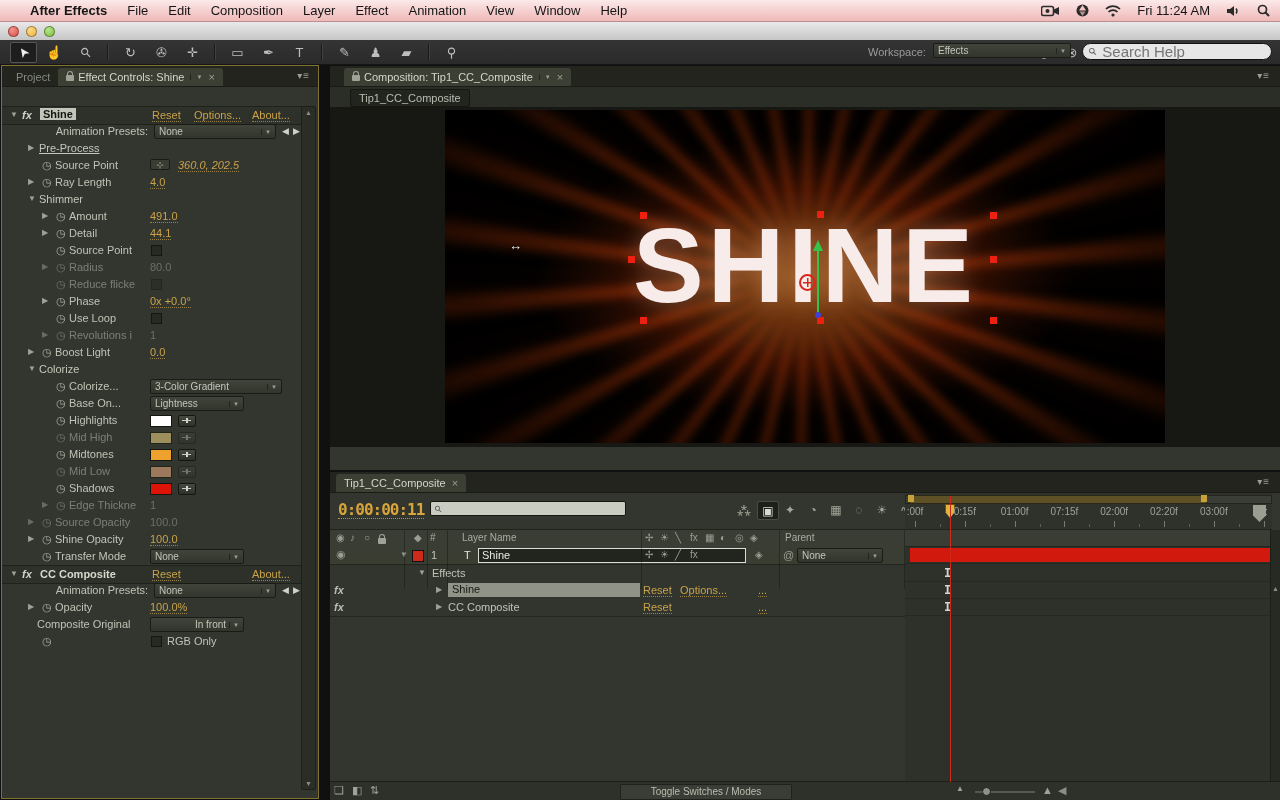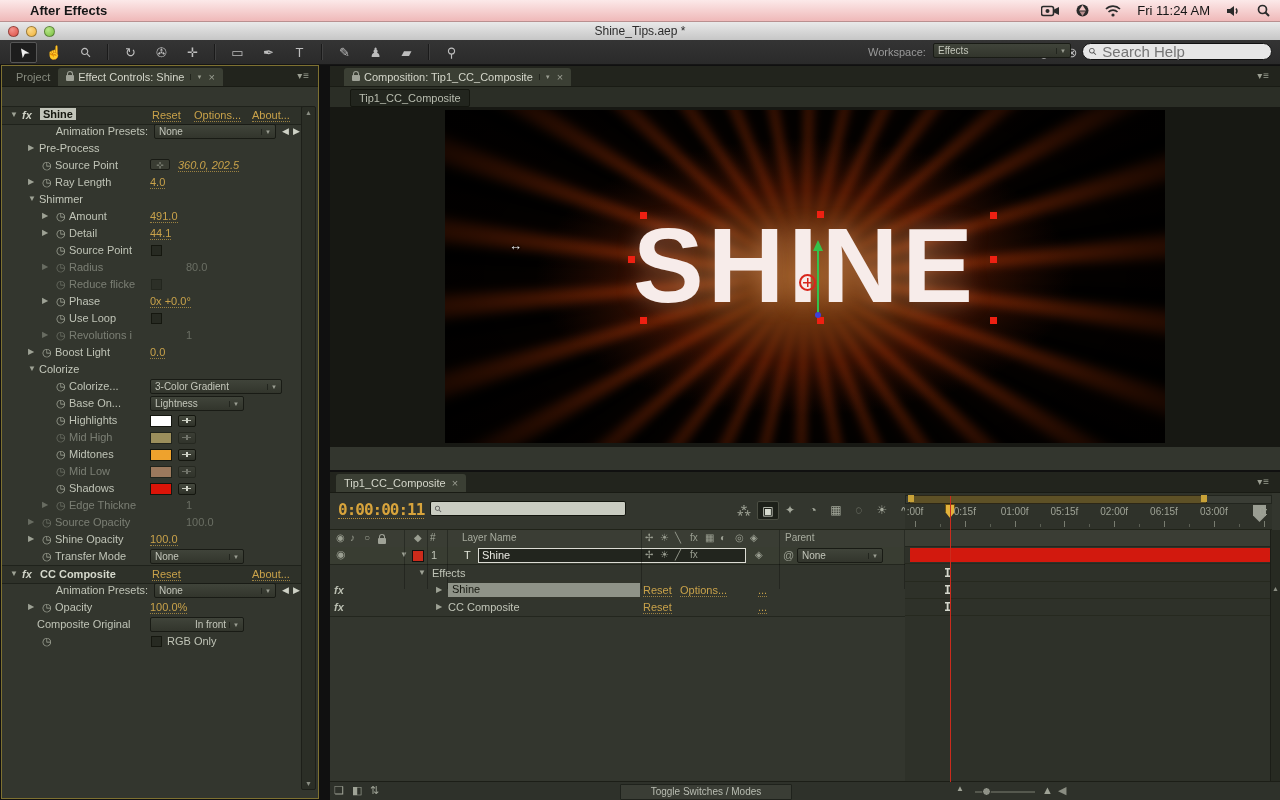--- a/index.html
+++ b/index.html
@@ -72,21 +72,21 @@
     border-bottom:1px solid #1e2019;color:#c8ccc0;font-size:11px;padding:2px 0 0 8px;box-sizing:border-box;}
   .ecp-rows{position:absolute;left:0;top:39px;right:16px;bottom:0;}
   .ecp-row{position:absolute;left:0;height:17px;width:300px;font-size:11px;color:#bfc3b6;}
   .ecp-row.header-row{background:#2e3129;border-top:1px solid #1f221b;border-bottom:1px solid #1f221b;width:300px;}
   .tri{position:absolute;top:4px;font-size:8px;color:#9ea295;line-height:1;}
   .sw{position:absolute;top:2px;font-size:11px;color:#a6aa9c;line-height:13px;}
   .plbl{position:absolute;top:2px;white-space:nowrap;}
   .glabel{position:absolute;top:2px;color:#c3c7ba;}
   .val{position:absolute;top:2px;color:#c9a24a;border-bottom:1px dotted rgba(201,162,74,.7);white-space:nowrap;line-height:12px;}
   .dis{opacity:.5;}
-  .dis-val{color:#6b6f64;border-bottom-color:transparent;margin-left:36px;}
+  .dis-val{color:#6b6f64;border-bottom-color:transparent;}
   .lnk{position:absolute;top:2px;color:#c9a24a;border-bottom:1px dotted rgba(201,162,74,.7);line-height:12px;white-space:nowrap;}
   .fxb{position:absolute;top:2px;font-style:italic;font-weight:bold;color:#cfd2c6;}
   .ename{position:absolute;top:2px;font-weight:bold;color:#d6d9cd;}
   .chip{background:#c2c5ba;color:#15170f;padding:0 3px;top:1px;}
   .plabel{position:absolute;left:0;top:2px;width:146px;text-align:right;color:#bfc3b6;}
   .pre-arr{position:absolute;top:3px;font-size:9px;color:#cfd2c6;}
   .ecp-dd{position:absolute;top:1px;}
   .cbx{position:absolute;top:3px;width:9px;height:9px;background:#272a22;border:1px solid #15170f;}
   .swatch{position:absolute;top:3px;width:20px;height:10px;border:1px solid #14160f;}
   .picker{position:absolute;top:3px;width:16px;height:10px;background:linear-gradient(#464a3f,#2e3128);
@@ -179,20 +179,31 @@
     border-radius:1px;color:#b9bdb2;font-size:10px;text-align:center;line-height:14px;}
   .tl-scroll{position:absolute;right:0px;top:58px;width:9px;bottom:18px;background:#272a22;border-left:1px solid #1b1d17;}
   .tl-scroll .sa{position:absolute;left:1px;top:55px;font-size:7px;color:#8a8d82;}
 </style>
 </head>
 <body>
 
 <div class="menubar" data-name="macos-menubar">
   <span class="apple" data-name="apple-menu-icon"></span>
   <span class="app-name" data-name="menu-app-name">After Effects</span>
+  <span id="menuItems" data-name="menu-items" style="display:flex;">
+      <div class="menu-item" data-name="menu-file" style="display: inline-block;">File</div>
+      <div class="menu-item" data-name="menu-edit" style="display: inline-block;">Edit</div>
+      <div class="menu-item" data-name="menu-composition" style="display: inline-block;">Composition</div>
+      <div class="menu-item" data-name="menu-layer" style="display: inline-block;">Layer</div>
+      <div class="menu-item" data-name="menu-effect" style="display: inline-block;">Effect</div>
+      <div class="menu-item" data-name="menu-animation" style="display: inline-block;">Animation</div>
+      <div class="menu-item" data-name="menu-view" style="display: inline-block;">View</div>
+      <div class="menu-item" data-name="menu-window" style="display: inline-block;">Window</div>
+      <div class="menu-item" data-name="menu-help" style="display: inline-block;">Help</div>
+    </span>
   <span class="menu-status" data-name="menubar-status-area">
     <span data-name="display-capture-icon">
       <svg width="19" height="12" viewBox="0 0 19 12">
           <rect x="0.5" y="1.5" width="12" height="9" rx="2" fill="none" stroke="#2a2a2a" stroke-width="1.6"></rect>
           <circle cx="6.5" cy="6" r="2" fill="#2a2a2a"></circle>
           <path d="M13 4.5 L18 2 V10 L13 7.5z" fill="#2a2a2a"></path>
         </svg>
     </span>
     <span data-name="globe-status-icon">
       <svg width="13" height="13" viewBox="0 0 13 13">
@@ -221,21 +232,20 @@
           <path d="M8.5 8.5 L12 12" stroke="#2a2a2a" stroke-width="1.9"></path>
         </svg>
     </span>
   </span>
 </div>
 
 <div class="titlebar" data-name="window-titlebar">
   <span class="tl-btn tl-red" data-name="window-close-button"></span>
   <span class="tl-btn tl-yel" data-name="window-minimize-button"></span>
   <span class="tl-btn tl-grn" data-name="window-zoom-button"></span>
-  <span class="win-title" data-name="window-title">Shine_Tips.aep *</span>
 </div>
 
 <div class="app-toolbar" data-name="app-toolbar">
   <span class="tools" id="tools" data-name="tool-palette">
       <div class="tool active" data-name="selection-tool">
         <div class="g" data-name="selection-icon">➤</div>
       </div>
       <div class="tool" data-name="hand-tool">
         <div class="g" data-name="hand-icon">☝</div>
       </div>
@@ -325,21 +335,21 @@
         <div class="plabel" data-name="animation-presets-label">Animation Presets:</div>
         <div class="dd ecp-dd" data-name="animation-presets-dropdown" style="left: 152px; width: 122px;">
           <div class="dd-label" data-name="dropdown-value" style="flex: 1 1 0%;">None</div>
           <div class="dd-arr" data-name="chevron-down-icon">▼</div>
         </div>
         <div class="pre-arr" data-name="previous-preset-icon" style="left: 280px;">◀</div>
         <div class="pre-arr" data-name="next-preset-icon" style="left: 291px;">▶</div>
       </div>
       <div class="ecp-row" data-name="group-row-pre-process" style="top: 35px;">
         <div class="tri" data-name="expander-closed" style="left: 26px;">▶</div>
-        <div class="glabel" data-name="group-label" style="left: 37px;">Pre-Process</div>
+        <div class="glabel" data-name="group-label" style="left: 37px; text-decoration: underline;">Pre-Process</div>
       </div>
       <div class="ecp-row" data-name="property-row-source-point" style="top: 52px;">
         <div class="sw" data-name="stopwatch-icon" style="left: 40px;">◷</div>
         <div class="plbl" data-name="property-label" style="left: 53px;">Source Point</div>
         <div class="ptbtn" data-name="point-picker-icon" style="left: 148px;">⊹</div>
         <div class="val" data-name="property-value" style="left: 176px; font-style: italic;">360.0, 202.5</div>
       </div>
       <div class="ecp-row" data-name="property-row-ray-length" style="top: 69px;">
         <div class="tri" data-name="expander-closed" style="left: 26px;">▶</div>
         <div class="sw" data-name="stopwatch-icon" style="left: 40px;">◷</div>
@@ -585,27 +595,27 @@
     <div class="marker-bin" data-name="comp-marker-bin"></div>
   <div class="tick" data-name="ruler-tick-label" style="left: 10px;">:00f</div>
       <div class="tickmark" data-name="ruler-tick-mark" style="left: 10px;"></div>
       <div class="tickmark half" data-name="ruler-half-tick" style="left: 34.9px;"></div>
       <div class="tick" data-name="ruler-tick-label" style="left: 59.8px;">0:15f</div>
       <div class="tickmark" data-name="ruler-tick-mark" style="left: 59.8px;"></div>
       <div class="tickmark half" data-name="ruler-half-tick" style="left: 84.7px;"></div>
       <div class="tick" data-name="ruler-tick-label" style="left: 109.6px;">01:00f</div>
       <div class="tickmark" data-name="ruler-tick-mark" style="left: 109.6px;"></div>
       <div class="tickmark half" data-name="ruler-half-tick" style="left: 134.5px;"></div>
-      <div class="tick" data-name="ruler-tick-label" style="left: 159.4px;">05:15f</div>
+      <div class="tick" data-name="ruler-tick-label" style="left: 159.4px;">07:15f</div>
       <div class="tickmark" data-name="ruler-tick-mark" style="left: 159.4px;"></div>
       <div class="tickmark half" data-name="ruler-half-tick" style="left: 184.3px;"></div>
       <div class="tick" data-name="ruler-tick-label" style="left: 209.2px;">02:00f</div>
       <div class="tickmark" data-name="ruler-tick-mark" style="left: 209.2px;"></div>
       <div class="tickmark half" data-name="ruler-half-tick" style="left: 234.1px;"></div>
-      <div class="tick" data-name="ruler-tick-label" style="left: 259px;">06:15f</div>
+      <div class="tick" data-name="ruler-tick-label" style="left: 259px;">02:20f</div>
       <div class="tickmark" data-name="ruler-tick-mark" style="left: 259px;"></div>
       <div class="tickmark half" data-name="ruler-half-tick" style="left: 283.9px;"></div>
       <div class="tick" data-name="ruler-tick-label" style="left: 308.8px;">03:00f</div>
       <div class="tickmark" data-name="ruler-tick-mark" style="left: 308.8px;"></div>
       <div class="tickmark half" data-name="ruler-half-tick" style="left: 333.7px;"></div>
       <div class="tick" data-name="ruler-tick-label" style="left: 358.6px;">0:</div>
       <div class="tickmark" data-name="ruler-tick-mark" style="left: 358.6px;"></div>
     </div>
 
   <div class="tl-head" data-name="timeline-column-header">

